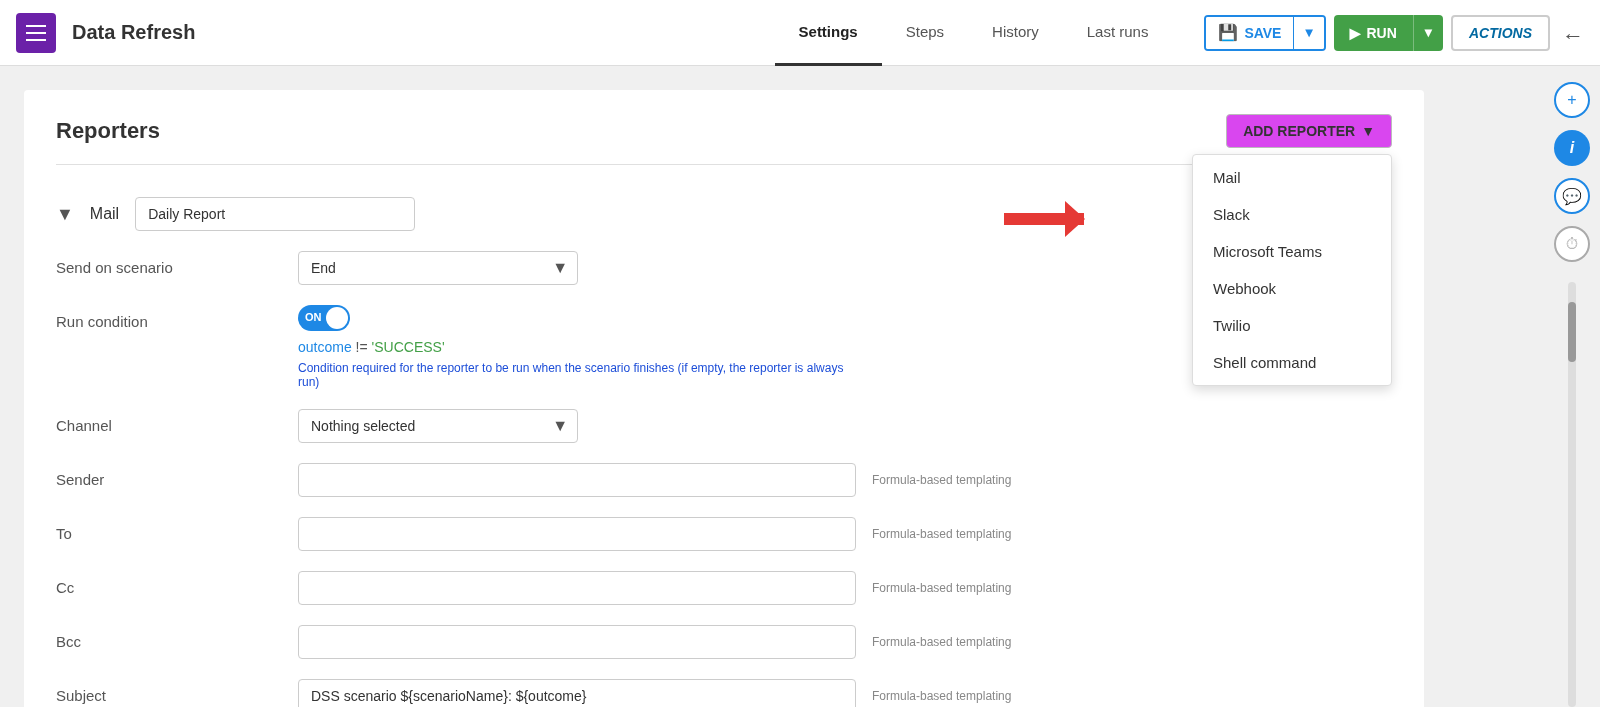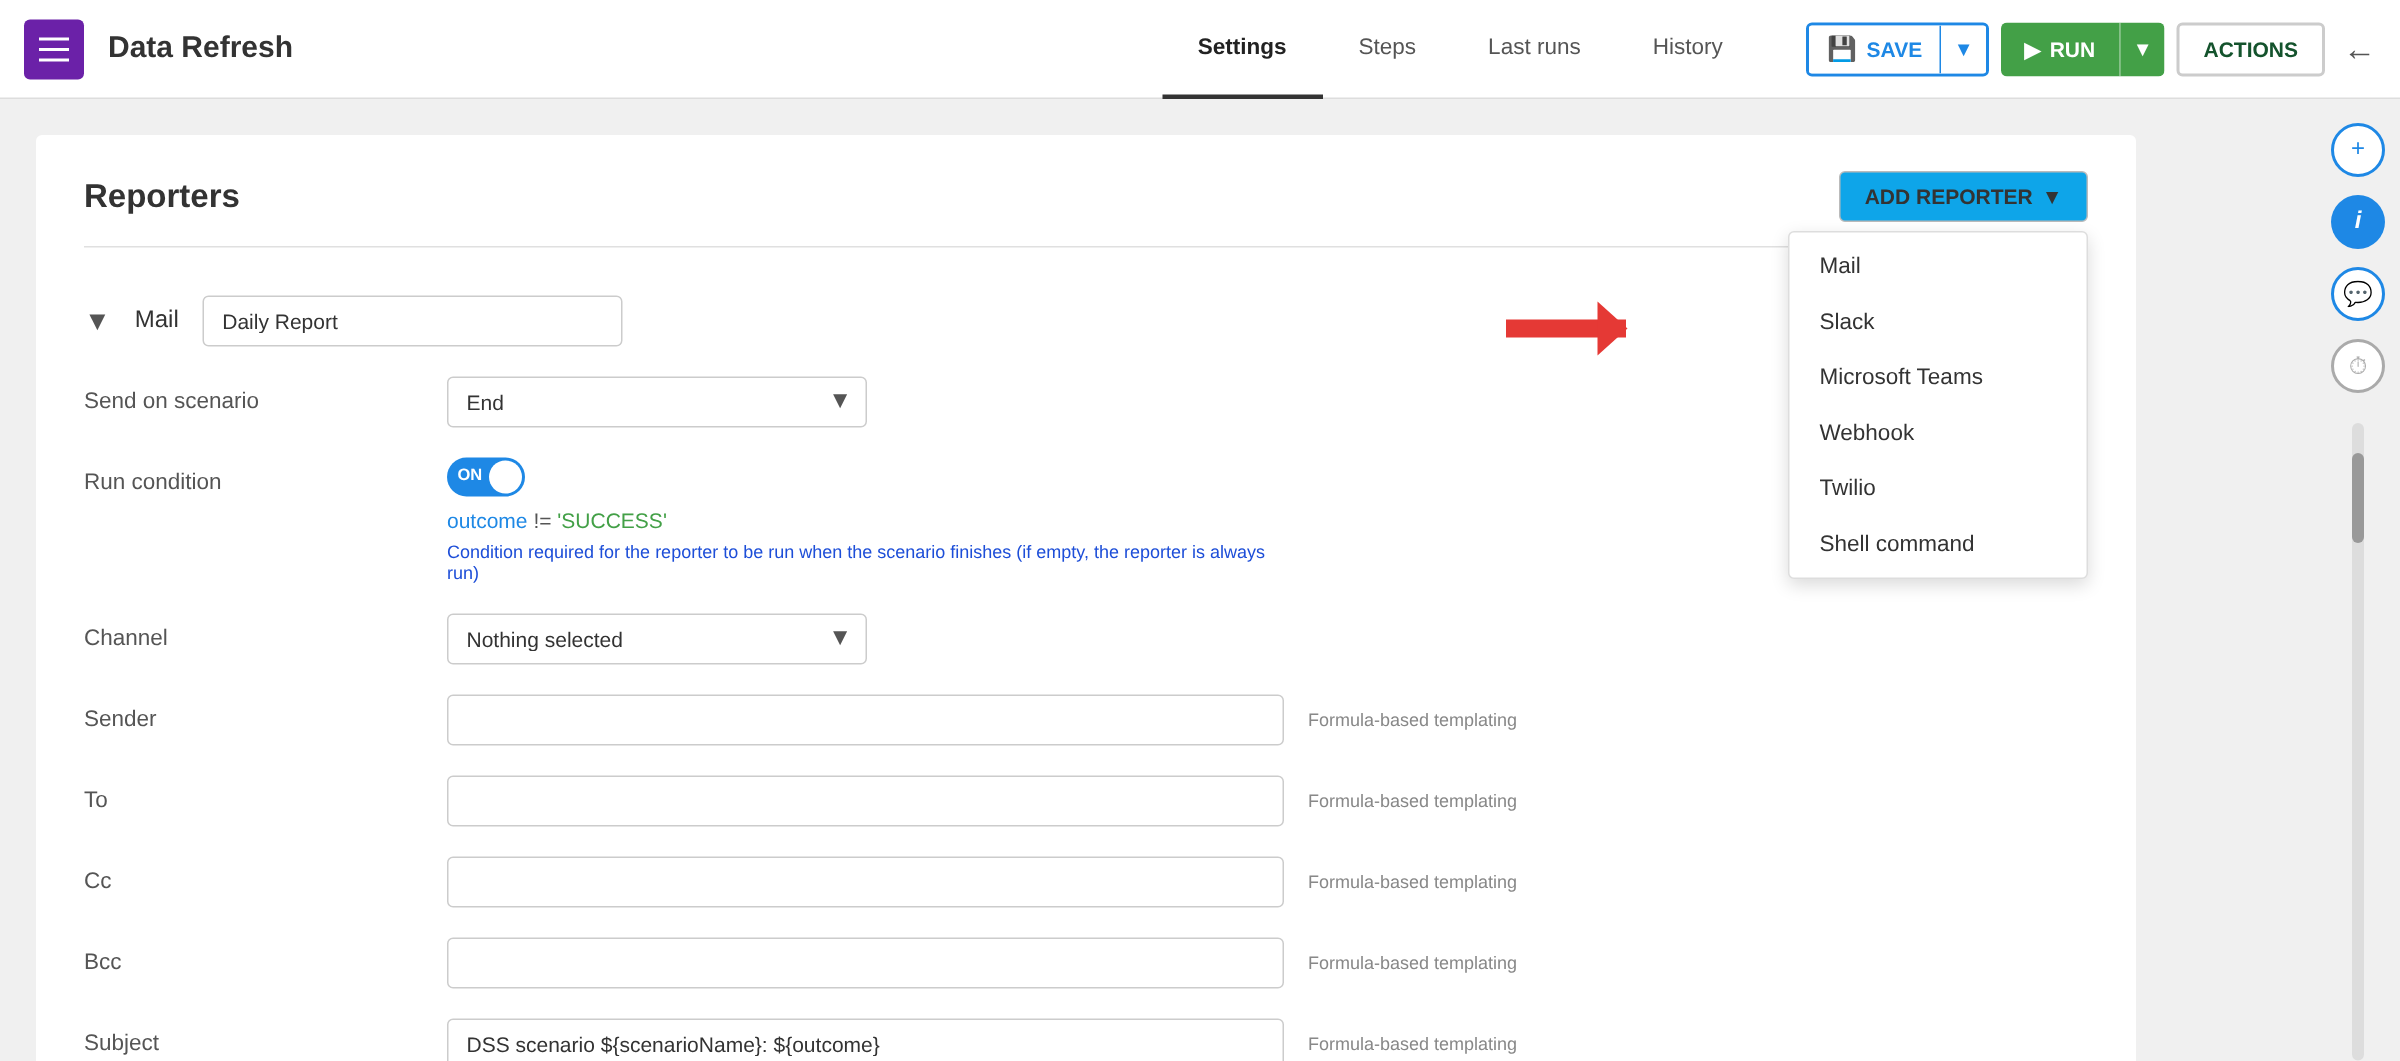--- a/index.html
+++ b/index.html
@@ -44,21 +44,21 @@
     .btn-run-main {
       display: flex; align-items: center; gap: 6px; padding: 0 16px; background: #43a047;
       color: #fff; font-size: 14px; font-weight: 600; cursor: pointer; border: none; height: 100%;
     }
     .btn-run-arrow {
       background: #43a047; border: none; border-left: 1px solid rgba(255,255,255,0.3); height: 100%;
       padding: 0 8px; color: #fff; cursor: pointer; display: flex; align-items: center;
     }
     .btn-actions {
       padding: 0 16px; height: 36px; border: 2px solid #ccc; background: #fff; border-radius: 4px;
-      font-size: 14px; font-weight: 600; cursor: pointer; color: #14532d;
+      font-size: 14px; font-weight: 600; cursor: pointer; color: #0369a1; font-style: italic;
     }
     .btn-back {
       background: none; border: none; font-size: 22px; cursor: pointer; color: #555; margin-left: 4px;
     }
 
     
     .right-sidebar {
       position: fixed; right: 0; top: 66px; width: 56px; height: calc(707px - 66px);
       display: flex; flex-direction: column; align-items: center; padding-top: 16px; gap: 12px;
       background: #f0f0f0; z-index: 10;
@@ -84,21 +84,21 @@
       min-height: 560px; position: relative;
     }
 
     .card-header {
       display: flex; align-items: center; justify-content: space-between; margin-bottom: 24px;
       border-bottom: 1px solid #e0e0e0; padding-bottom: 16px;
     }
     .card-title { font-size: 22px; font-weight: 600; color: #333; }
 
     .add-reporter-btn {
-      display: flex; align-items: flex-end; gap: 6px; padding: 8px 16px; background: #0ea5e9;
+      display: flex; align-items: flex-end; gap: 6px; padding: 8px 16px; background: #d946ef;
       border: 1px solid #bbb; border-radius: 4px; font-size: 14px; font-weight: 600; cursor: pointer;
       color: #333; position: relative;
     }
 
     
     .dropdown-menu {
       position: absolute; top: 40px; right: 0; background: #fff; border: 1px solid #ddd;
       border-radius: 4px; box-shadow: 0 4px 12px rgba(0,0,0,0.15); z-index: 100; min-width: 200px;
       padding: 4px 0;
     }
@@ -187,22 +187,22 @@
       <span></span>
         <span></span>
         <span></span>
     </div>
   </div>
   <div class="navbar-title">Data Refresh</div>
 
   <div class="nav-tabs">
     <div class="nav-tab active">Settings</div>
     <div class="nav-tab">Steps</div>
+    <div class="nav-tab">History</div>
     <div class="nav-tab">Last runs</div>
-    <div class="nav-tab">History</div>
   </div>
 
   <div class="navbar-actions">
     <div class="btn-save">
       <button class="btn-save-main">
         <span style="font-size:16px;">💾</span>
         <span>SAVE</span>
       </button>
       <button class="btn-save-arrow">▼</button>
     </div>

